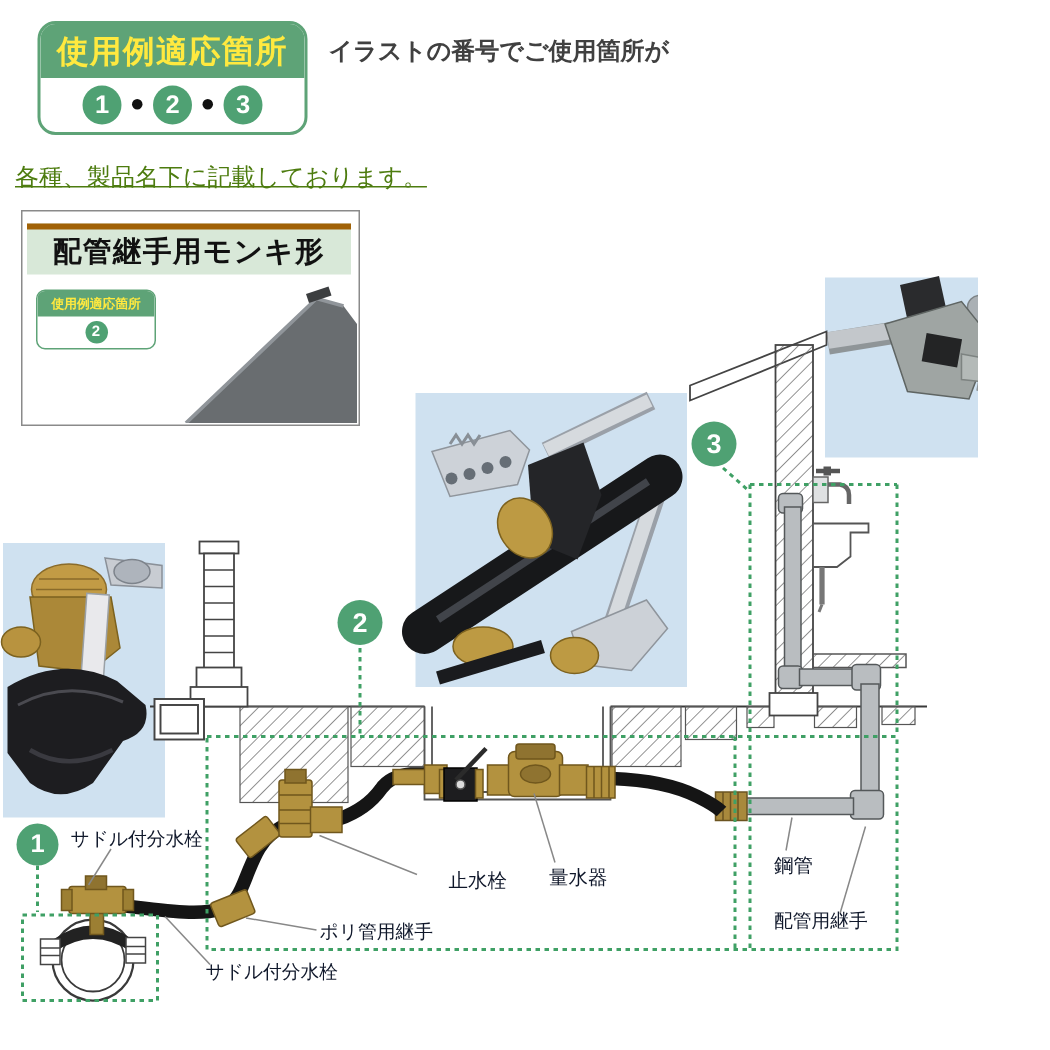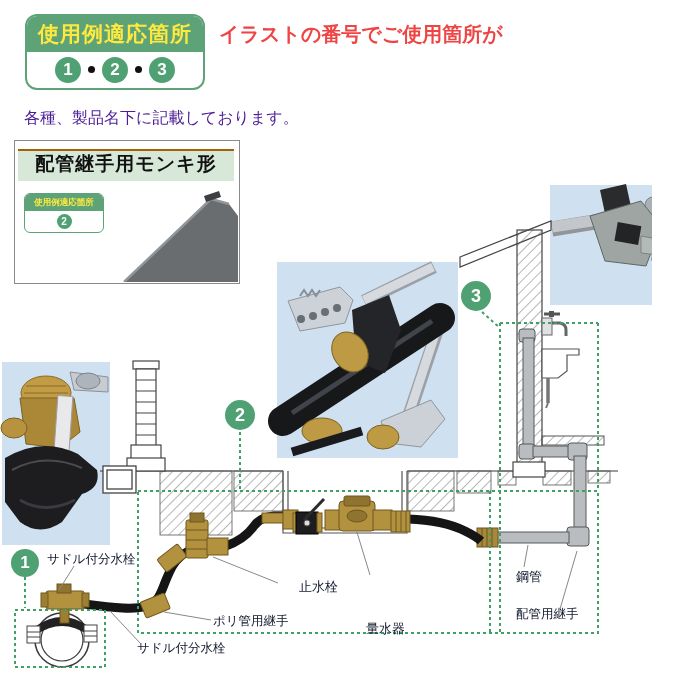--- a/index.html
+++ b/index.html
@@ -8,26 +8,26 @@
   .abs{position:absolute;}
   
   .top-badge{left:25px;top:14px;width:180px;height:76px;border:2.5px solid #5ea377;
              border-radius:12px;background:#fff;overflow:hidden;box-sizing:border-box;}
   .top-badge .band{height:36px;background:#5ea377;display:flex;align-items:center;justify-content:center;}
   .top-badge .band span{color:#ffe93f;font-weight:bold;font-size:21px;letter-spacing:1px;}
   .top-badge .nums{height:35px;display:flex;align-items:center;justify-content:center;gap:7px;}
   .num-circle{width:26px;height:26px;border-radius:50%;background:#4fa173;color:#fff;
               font-weight:bold;font-size:17px;display:flex;align-items:center;justify-content:center;}
   .dot{width:7px;height:7px;border-radius:50%;background:#111;}
-  .headline{left:219px;top:20px;font-size:20px;font-weight:bold;line-height:29px;color:#ef4444;}
-  .note{left:24px;top:108px;font-size:16px;color:#4c1d95;}
+  .headline{left:219px;top:20px;font-size:16px;font-weight:bold;line-height:29px;color:#404040;}
+  .note{left:10px;top:108px;font-size:16px;color:#4d7c0f;text-decoration:underline;}
   
   .card{left:14px;top:140px;width:226px;height:144px;border:1.5px solid #8a8a8a;background:#fff;box-sizing:border-box;}
   .card .band{position:absolute;left:3px;top:8px;width:216px;height:30px;background:#d8e8d8;
-              border-top:2px solid #a16207;display:flex;justify-content:center;}
+              border-top:4px solid #a16207;display:flex;align-items:center;justify-content:center;}
   .card .band span{font-size:19px;font-weight:bold;color:#111;letter-spacing:1px;}
   .mini-badge{position:absolute;left:9px;top:52px;width:80px;height:40px;border:1.5px solid #5ea377;
               border-radius:6px;background:#fff;overflow:hidden;box-sizing:border-box;}
   .mini-badge .band2{height:17px;background:#5ea377;display:flex;align-items:center;justify-content:center;}
   .mini-badge .band2 span{color:#ffe93f;font-size:8.5px;font-weight:bold;}
   .mini-badge .nums2{height:20px;display:flex;align-items:center;justify-content:center;}
   .mini-circle{width:15px;height:15px;border-radius:50%;background:#4fa173;color:#fff;font-size:10px;
                font-weight:bold;display:flex;align-items:center;justify-content:center;}
   
   .marker{width:30px;height:30px;border-radius:50%;background:#4fa173;color:#fff;font-weight:bold;
@@ -265,19 +265,19 @@
       <polygon points="189,55 204,50 206,56 191,61" fill="#3c3e40"></polygon>
     </svg>
   </div>
 
   <div class="abs marker" style="left:11px;top:549px;width:28px;height:28px;font-size:17px;">1</div>
   <div class="abs marker" style="left:225px;top:400px;">2</div>
   <div class="abs marker" style="left:461px;top:281px;">3</div>
 
   <div class="abs dlabel" style="left:47px;top:551px;">サドル付分水栓</div>
   <div class="abs dlabel" style="left:279px;top:578px;font-size:13px;margin-left:20px;">止水栓</div>
-  <div class="abs dlabel" style="left:366px;top:576px;font-size:13px;margin-top:44px;">量水器</div>
+  <div class="abs dlabel" style="left:366px;top:576px;font-size:13px;">量水器</div>
   <div class="abs dlabel" style="left:213px;top:613px;">ポリ管用継手</div>
   <div class="abs dlabel" style="left:137px;top:640px;">サドル付分水栓</div>
   <div class="abs dlabel" style="left:516px;top:568px;font-size:13px;text-align:right;">鋼管</div>
   <div class="abs dlabel" style="left:516px;top:606px;">配管用継手</div>
 
 </div>
 
 </body></html>

